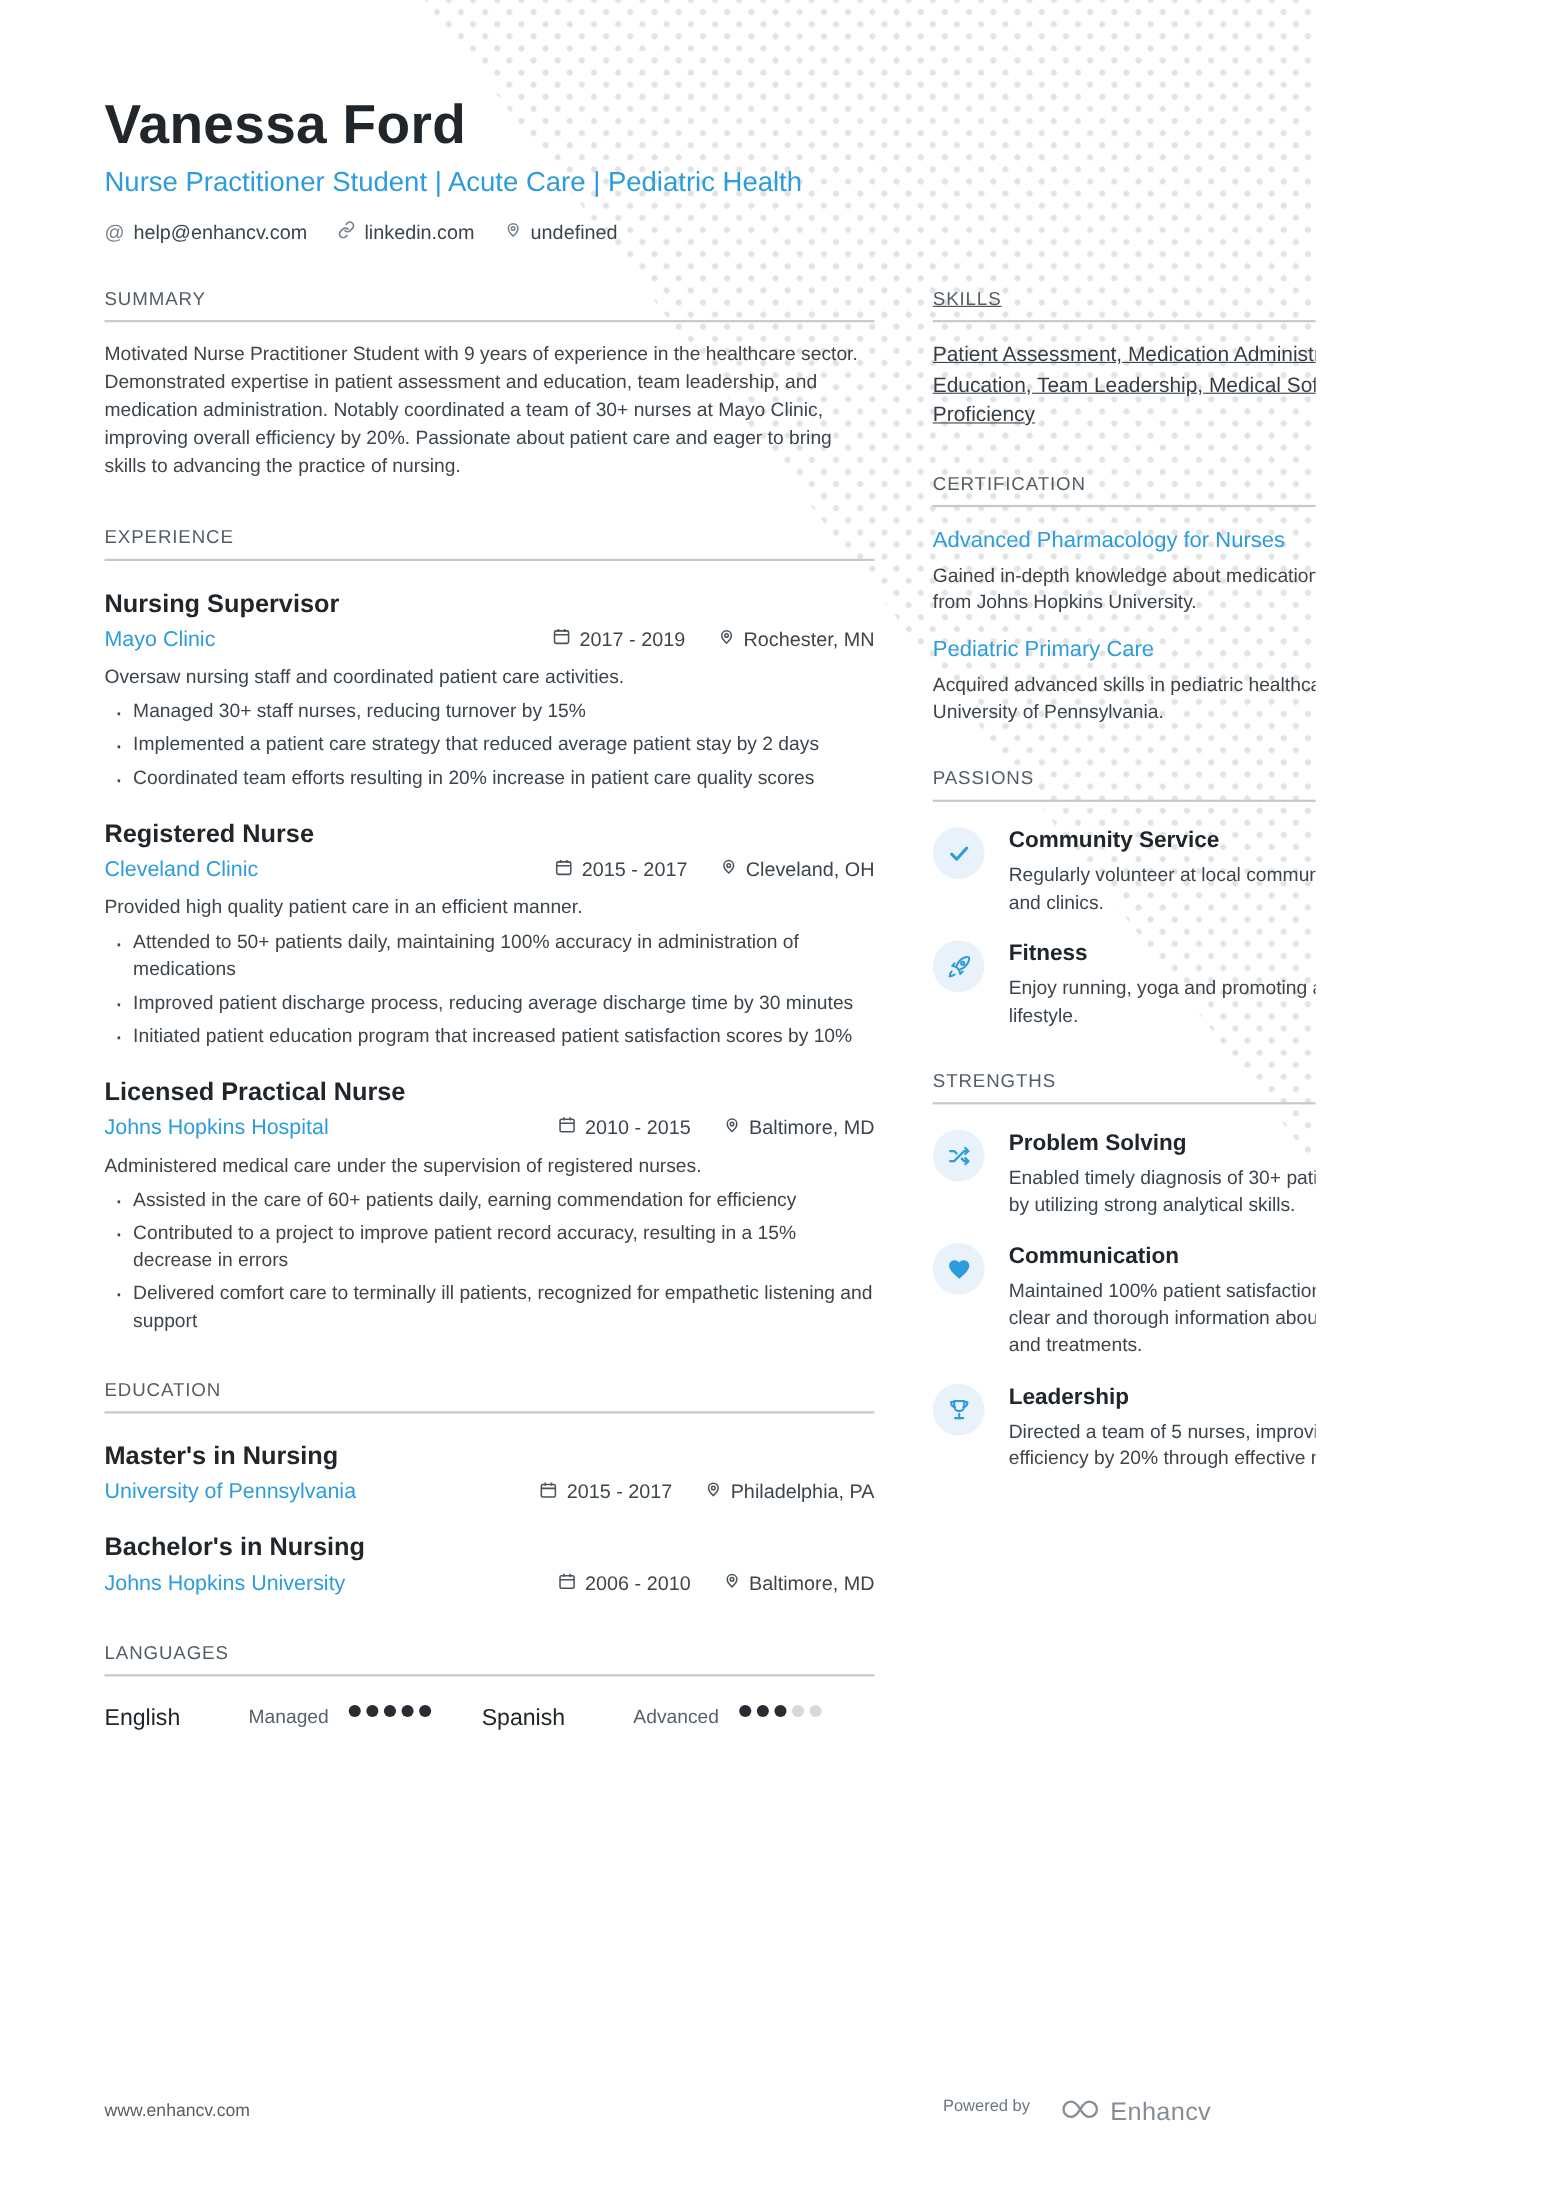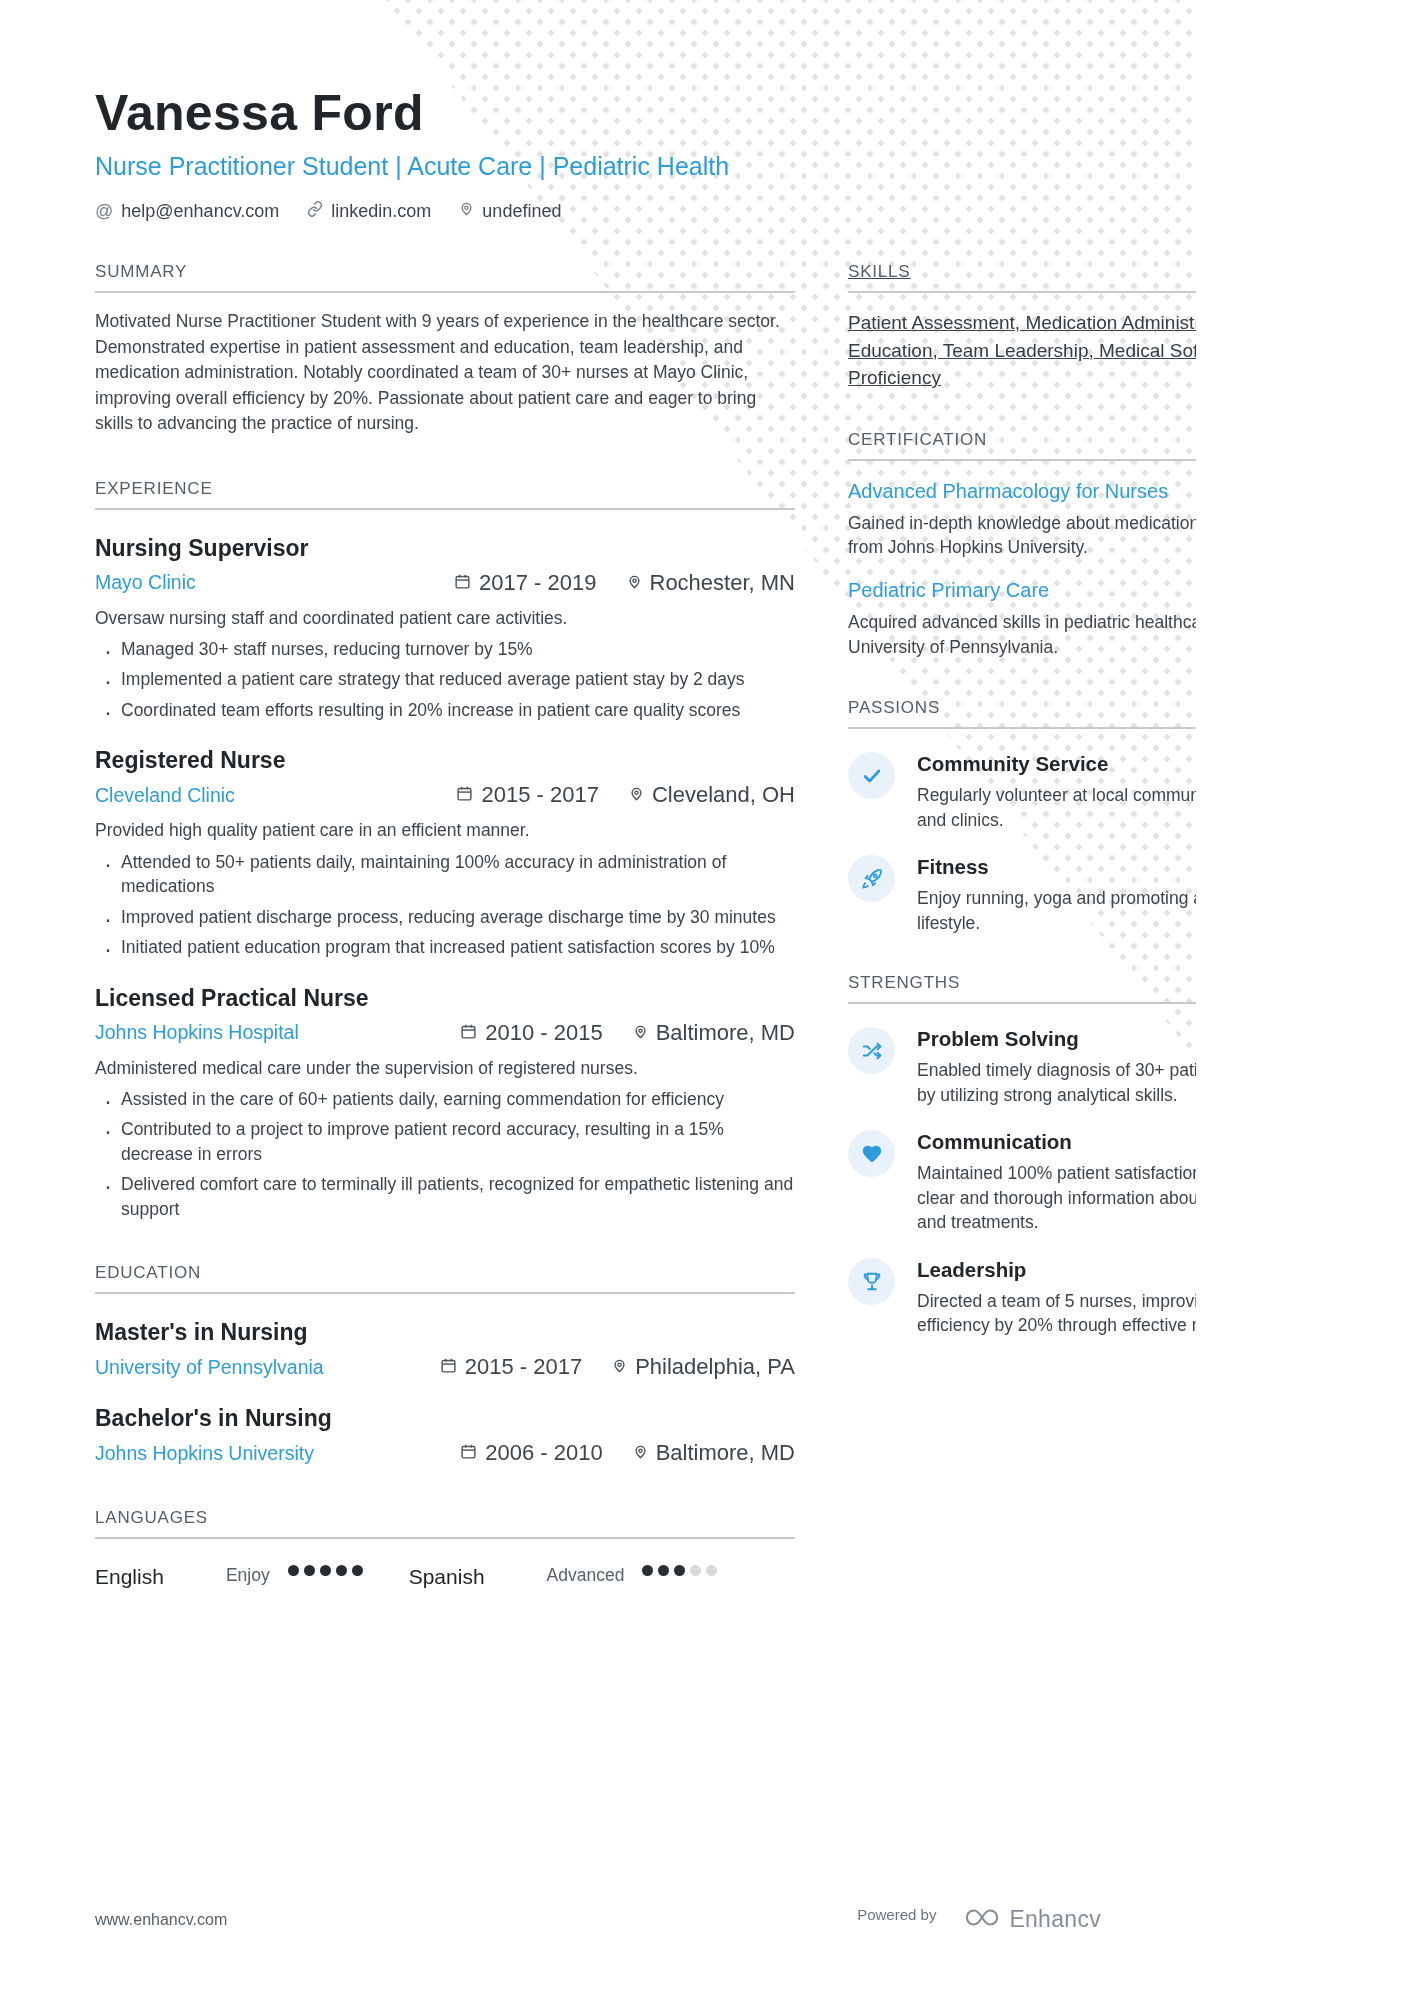--- a/index.html
+++ b/index.html
@@ -40,21 +40,21 @@
   }
 
   .summary-text { margin-top:16px; font-size:17.5px; line-height:1.46; }
 
   
   .job, .degree { margin-top:25px; }
   .job-title, .degree-title { font-size:23px; font-weight:600; color:#21262a; }
   .meta-row { display:flex; align-items:center; margin-top:8px; }
   .org-link { color:#2d9cdb; font-size:19.5px; }
   .meta-right { margin-left:auto; display:flex; gap:30px; }
-  .meta-item { display:flex; align-items:center; gap:8px; font-size:22px; color:#3d454c; white-space:nowrap; }
+  .meta-item { display:flex; align-items:center; gap:8px; font-size:18px; color:#3d454c; white-space:nowrap; }
   .job-desc { margin-top:10px; font-size:17.5px; line-height:1.44; }
   ul.bullets { list-style:none; margin-top:5px; }
   .bullets li { position:relative; padding-left:26px; margin-top:6px; font-size:17.5px; line-height:1.4; }
   .bullets li::before { content:"·"; position:absolute; left:9px; top:-3px; font-size:24px; color:#3d454c; }
 
   
   .langs { display:flex; align-items:center; margin-top:26px; }
   .lang-item { display:flex; }
   .lang-item + .lang-item { margin-left:46px; }
   .lang-name { font-size:21px; color:#21262a; margin-right:62px; }
@@ -278,21 +278,21 @@
               </span>
             </div>
           </div>
         </div>
 
         <div class="section">
           <div class="section-heading">LANGUAGES</div>
           <div class="langs">
             <div class="lang-item">
               <span class="lang-name">English</span>
-              <span class="lang-level">Enjoy</span>
+              <span class="lang-level">Managed</span>
               <span class="lang-dots">
                   <span class="dot filled"></span>
                   <span class="dot filled"></span>
                   <span class="dot filled"></span>
                   <span class="dot filled"></span>
                   <span class="dot filled"></span>
                 </span>
             </div>
             <div class="lang-item">
               <span class="lang-name">Spanish</span>

